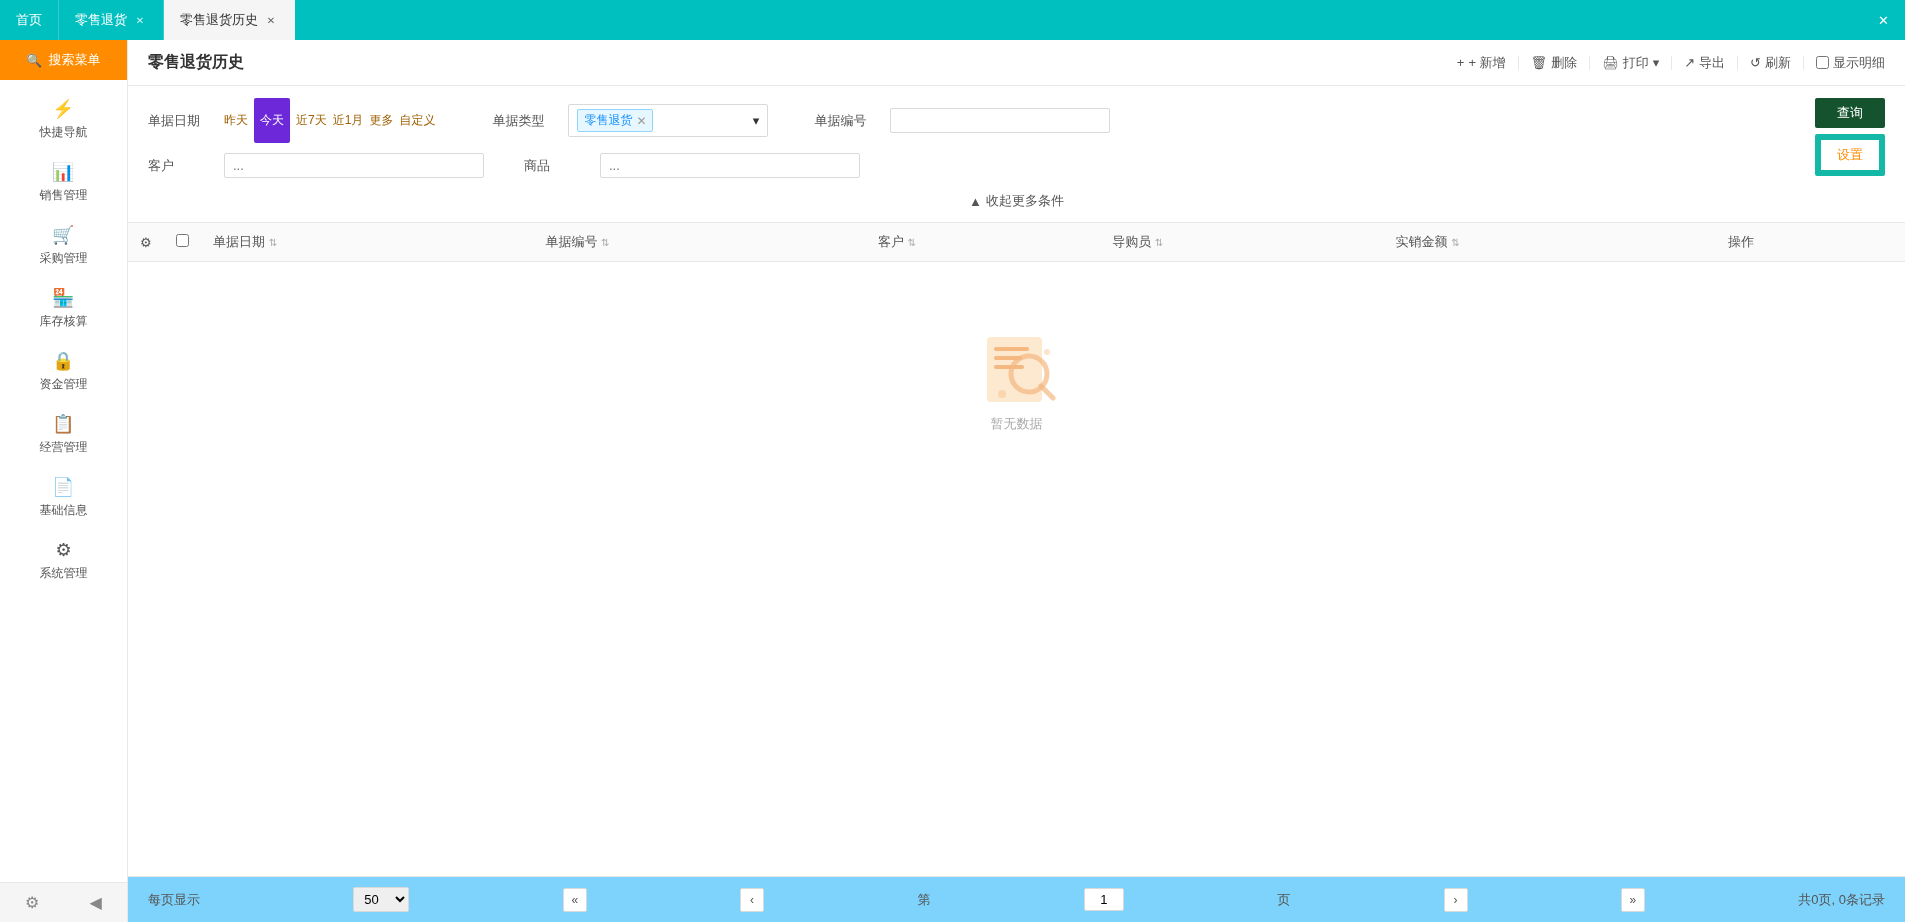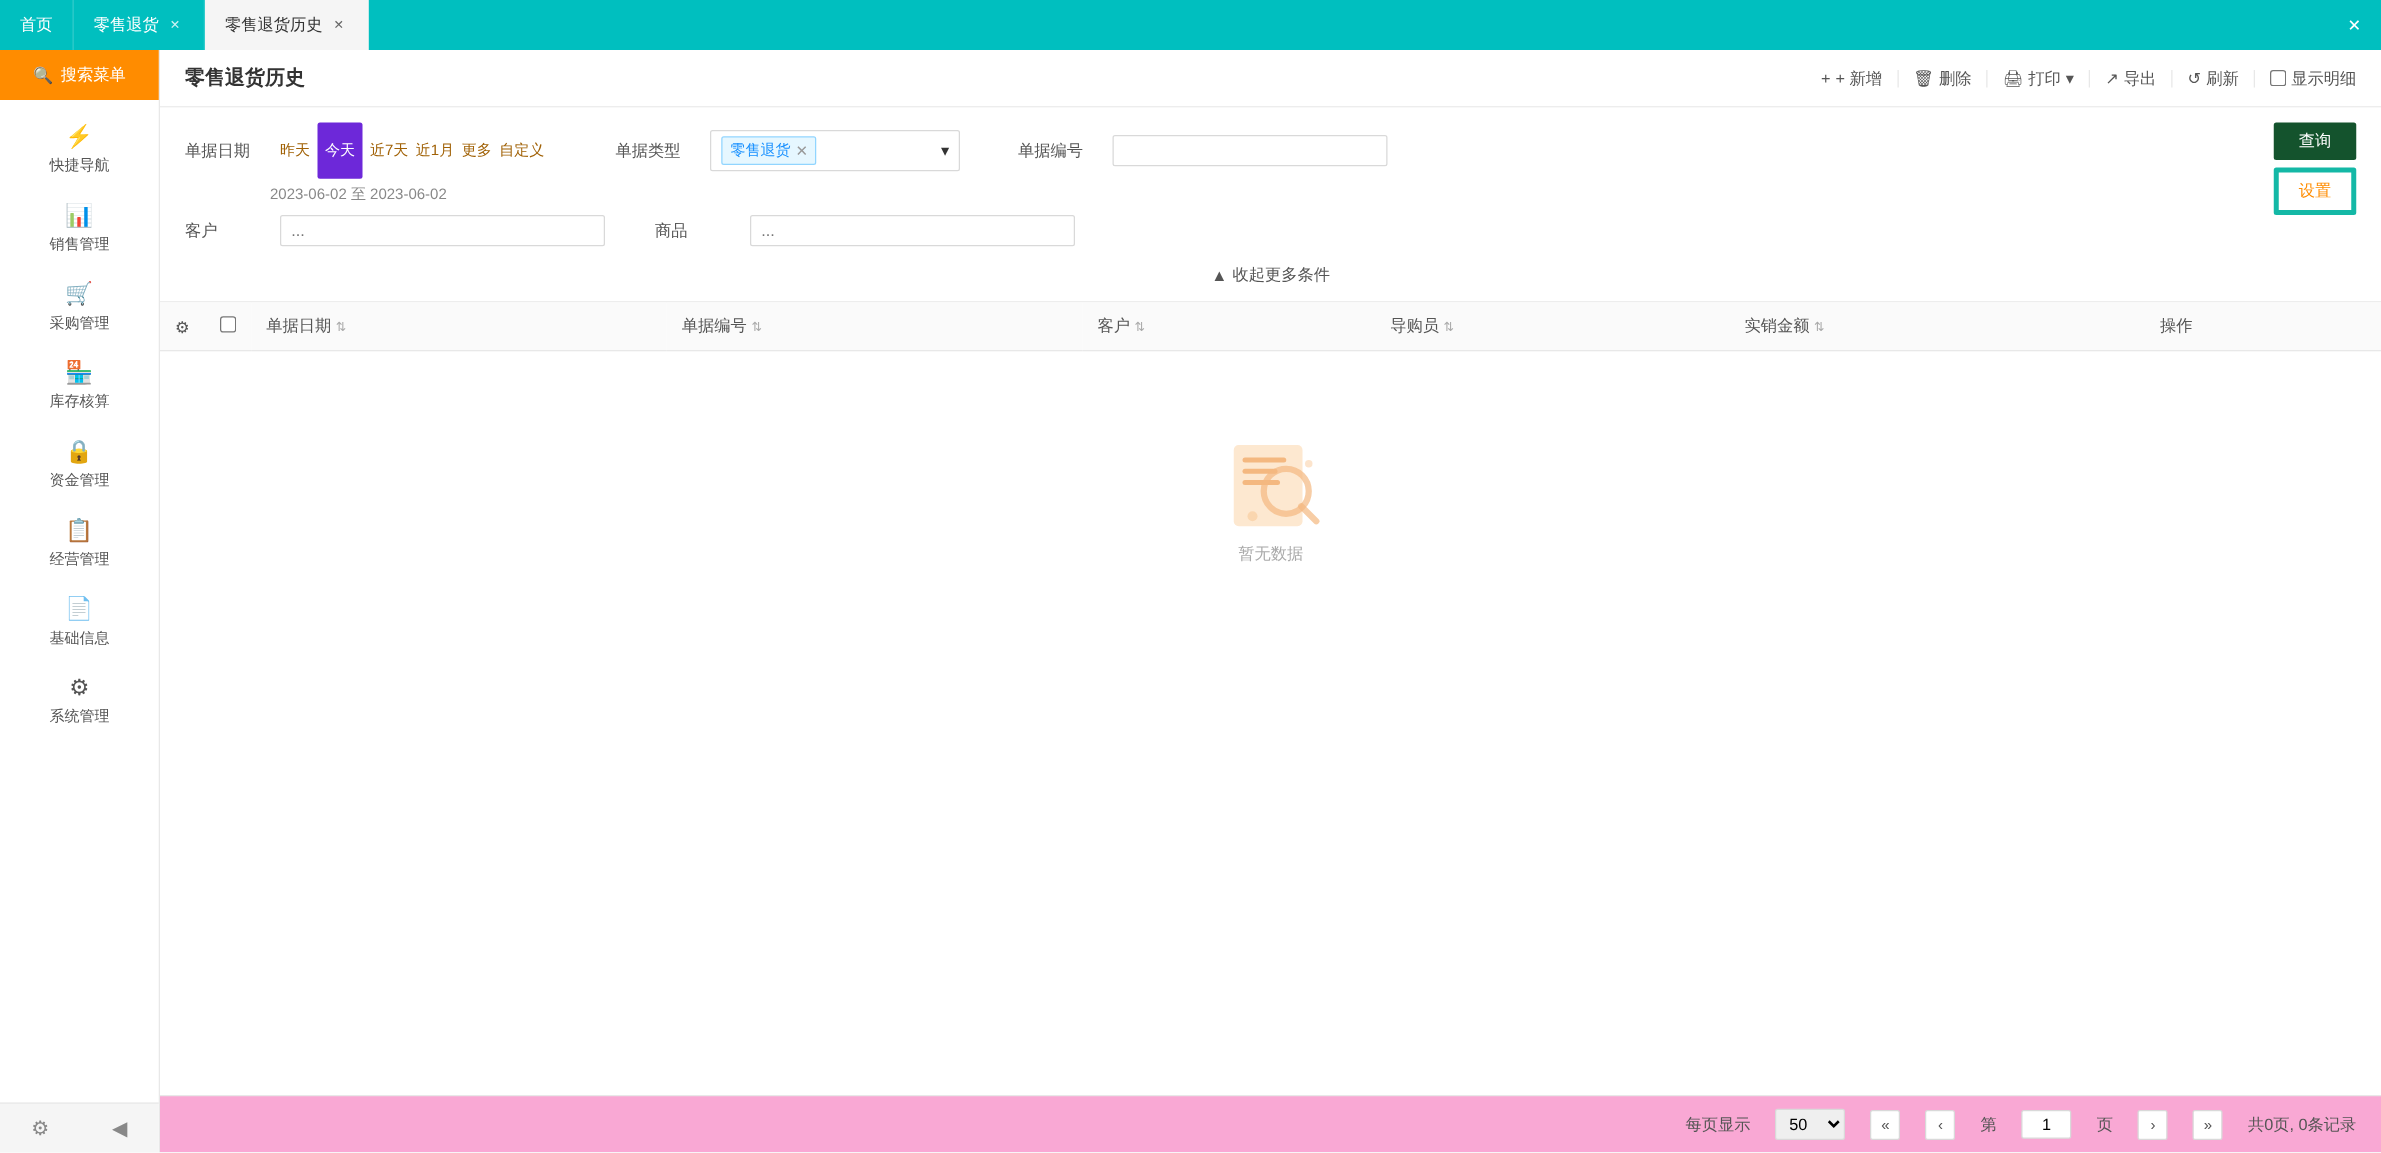--- a/index.html
+++ b/index.html
@@ -58,30 +58,30 @@
     
     .table-container { flex: 1; background: #fff; margin: 0; overflow: auto; }
     .data-table { width: 100%; border-collapse: collapse; }
     .data-table th { background: #fafafa; border-bottom: 1px solid #e8e8e8; padding: 10px 12px; font-size: 13px; color: #555; font-weight: normal; text-align: left; white-space: nowrap; }
     .data-table th .sort-icon { color: #aaa; font-size: 10px; }
     .th-settings { width: 36px; text-align: center; }
     .th-checkbox { width: 36px; text-align: center; }
     .empty-text { font-size: 13px; color: #aaa; }
 
     
-    .pagination-bar { background: #f9a8d4; border-top: 1px solid #e8e8e8; padding: 10px 20px; display: flex; align-items: center; justify-content: flex-end; gap: 20px; flex-shrink: 0; }
+    .pagination-bar { background: #7dd3fc; border-top: 1px solid #e8e8e8; padding: 10px 20px; display: flex; align-items: center; justify-content: space-between; gap: 20px; flex-shrink: 0; }
     .pag-label { font-size: 13px; color: #555; }
     .pag-select { border: 1px solid #d9d9d9; border-radius: 2px; padding: 3px 6px; font-size: 13px; cursor: pointer; }
     .pag-btn { width: 24px; height: 24px; border: 1px solid #d9d9d9; border-radius: 2px; display: flex; align-items: center; justify-content: center; cursor: pointer; font-size: 12px; color: #555; background: #fff; }
     .pag-input { border: 1px solid #d9d9d9; border-radius: 2px; width: 40px; text-align: center; padding: 3px; font-size: 13px; }
     .pag-info { font-size: 13px; color: #555; }
 
     
     .btn-query { background: #14532d; color: #fff; border: none; border-radius: 2px; padding: 6px 16px; font-size: 13px; cursor: pointer; }
-    .btn-set { background: #fff; color: #ff8c00; border: 4px solid #14b8a6; border-radius: 2px; padding: 6px 16px; font-size: 13px; cursor: pointer; }
+    .btn-set { background: #fff; color: #ff8c00; border: 6px solid #14b8a6; border-radius: 2px; padding: 6px 16px; font-size: 13px; cursor: pointer; }
 
     
     .toolbar-divider { width: 1px; height: 14px; background: #e8e8e8; }
 
     
     .empty-svg-wrap { text-align: center; padding: 60px 0 20px; }
   </style>
 </head>
 <body>
 
@@ -210,23 +210,20 @@
                     <span>零售退货</span>
                     <span class="tag-close">✕</span>
                   </span>
                 </div>
                 <span>▾</span>
               </div>
               <span class="filter-label" style="margin-left:30px;">单据编号</span>
               <input class="filter-input" style="min-width: 220px;">
             </div>
 
-            <div style="margin-left:64px; margin-top:-6px; margin-bottom:8px;">
-              <span class="date-range">2023-06-02 至 2023-06-02</span>
-            </div>
 
             <div class="filter-row">
               <span class="filter-label">客户</span>
               <input class="filter-input" style="min-width: 260px;" placeholder="...">
               <span class="filter-label" style="margin-left:24px;">商品</span>
               <input class="filter-input" style="min-width: 260px;" placeholder="...">
             </div>
           </div>
 
           <div style="display:flex;flex-direction:column;gap:6px;padding-top:0;">

